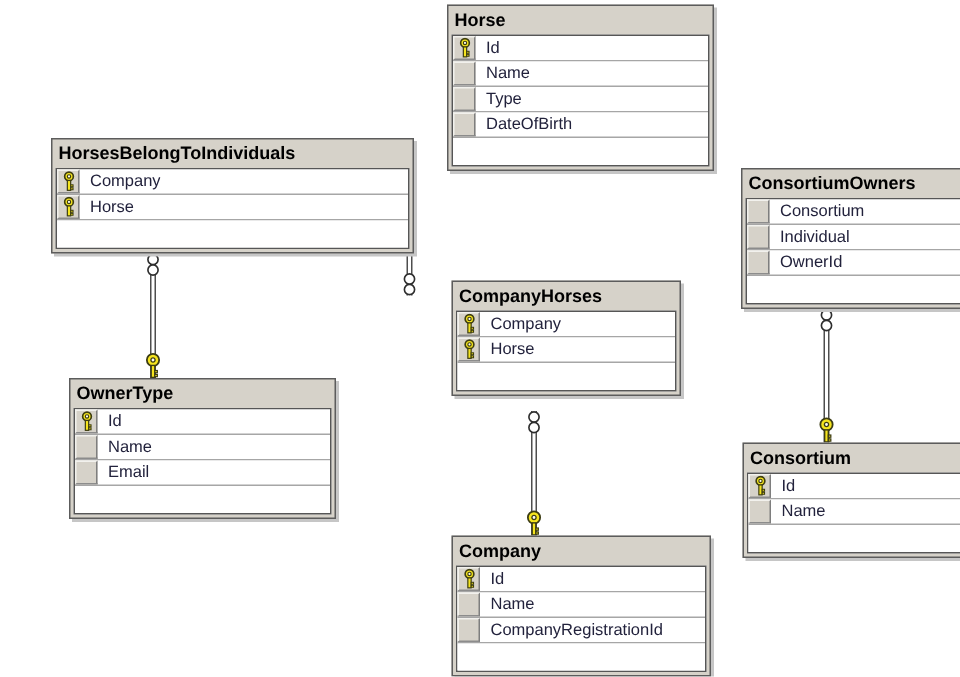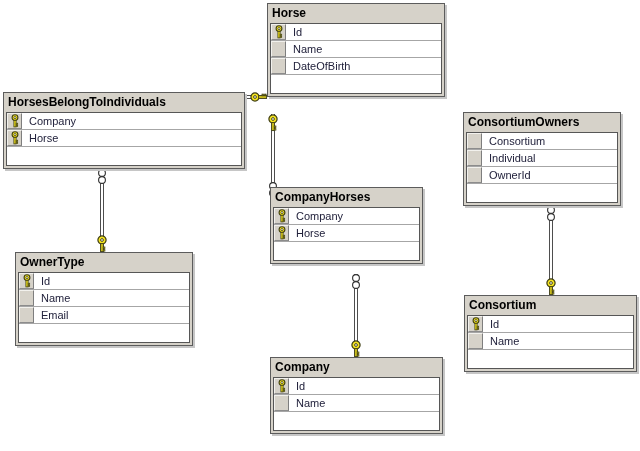--- a/index.html
+++ b/index.html
@@ -7,20 +7,21 @@
     width:640px;height:451px;position:relative;overflow:hidden;
     background:#ffffff;
     font-family:"Liberation Sans","DejaVu Sans",sans-serif;
   }
   #canvas{position:absolute;inset:0;}
   #rel-layer{position:absolute;left:0;top:0;pointer-events:none;}
   .tbl{
     position:absolute;box-sizing:border-box;
     background:#d6d2c9;border:1px solid #5c5c5c;padding:2px;
     box-shadow:2px 2px 0 #c6c6c6;
+    margin-left:31px;
   }
   .tbl-title{
     height:16px;line-height:15px;font-size:12px;font-weight:bold;color:#000;
     padding-left:2px;margin-bottom:1px;white-space:nowrap;overflow:hidden;
     letter-spacing:0px;
   }
   .grid{background:#ffffff;border:1px solid #565656;}
   .trow{
     display:flex;height:17px;box-sizing:border-box;
     border-bottom:1px solid #a6a6a6;background:#fff;
@@ -135,20 +136,24 @@
             </svg>
           </div>
           <div class="cname">Id</div>
         </div>
         <div class="trow">
           <div class="sel"></div>
           <div class="cname">Name</div>
         </div>
         <div class="trow">
           <div class="sel"></div>
+          <div class="cname">Type</div>
+        </div>
+        <div class="trow">
+          <div class="sel"></div>
           <div class="cname">DateOfBirth</div>
         </div>
         <div class="erow"></div>
       </div>
     </div>
     <div class="tbl" style="left: 3px; top: 92px; width: 242px;">
       <div class="tbl-title">HorsesBelongToIndividuals</div>
       <div class="grid">
         <div class="trow">
           <div class="sel">
@@ -284,17 +289,21 @@
               <rect x="3.9" y="6.3" width="2.2" height="6.6" fill="#f5e41f" stroke="#3e3e10" stroke-width="0.8"></rect>
               <rect x="6.1" y="9.2" width="1.6" height="1.3" fill="#f5e41f" stroke="#3e3e10" stroke-width="0.7"></rect>
               <rect x="6.1" y="11.2" width="1.6" height="1.3" fill="#f5e41f" stroke="#3e3e10" stroke-width="0.7"></rect>
             </svg>
           </div>
           <div class="cname">Id</div>
         </div>
         <div class="trow">
           <div class="sel"></div>
           <div class="cname">Name</div>
+        </div>
+        <div class="trow">
+          <div class="sel"></div>
+          <div class="cname">CompanyRegistrationId</div>
         </div>
         <div class="erow"></div>
       </div>
     </div>
   </div>
 
 </body></html>

